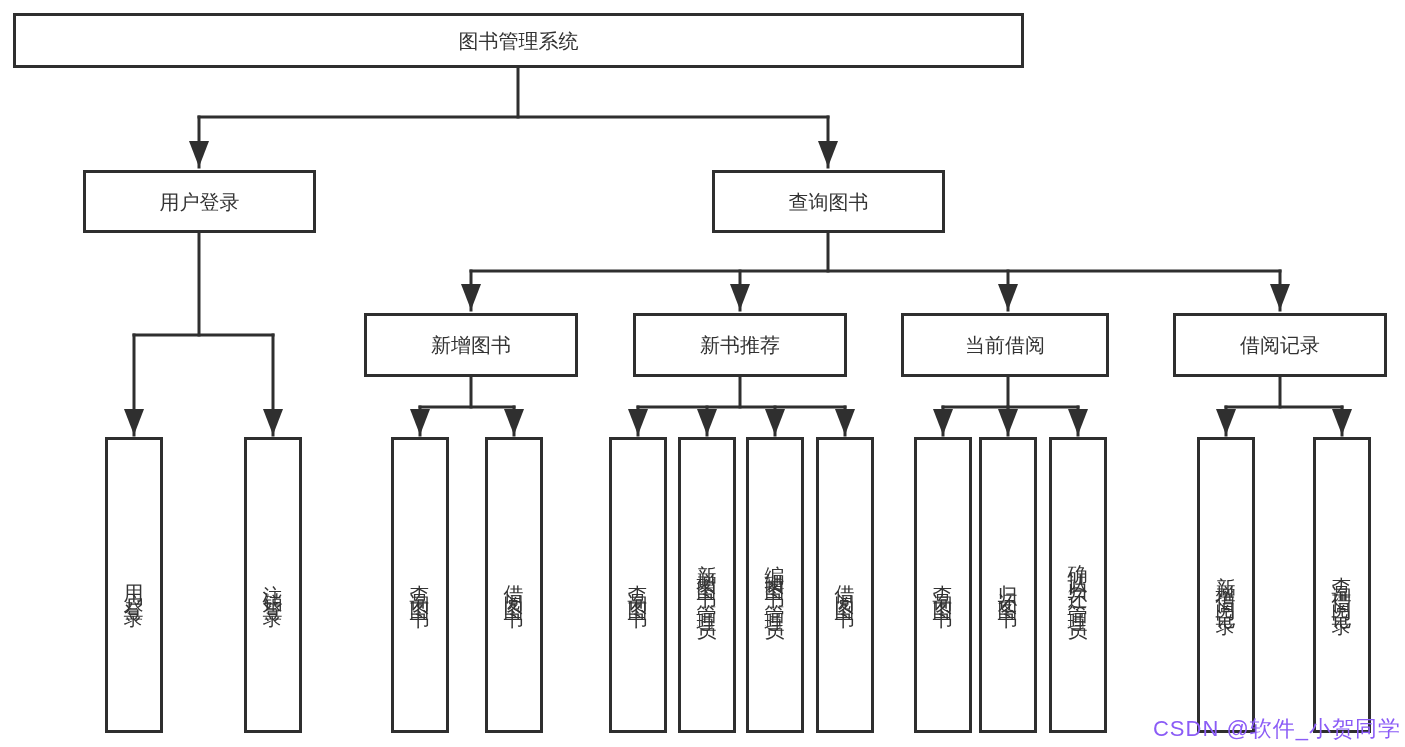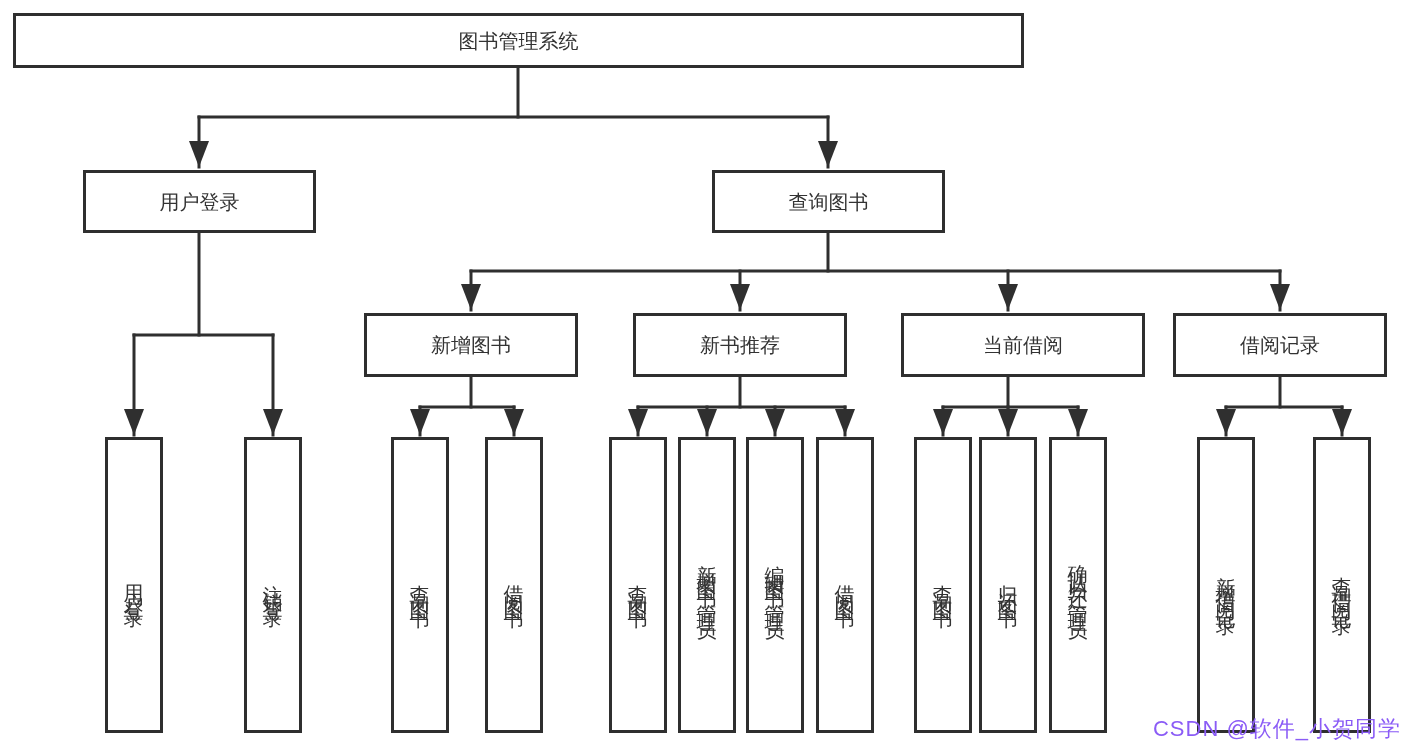--- a/index.html
+++ b/index.html
@@ -19,21 +19,21 @@
     top:437px;width:58px;height:296px;
     writing-mode:vertical-rl;text-orientation:mixed;
     letter-spacing:8px;font-size:20px;
   }
   
   .n-root{left:13px;top:13px;width:1011px;height:55px;}
   .n-b0{left:83px;top:170px;width:233px;height:63px;}
   .n-b1{left:712px;top:170px;width:233px;height:63px;}
   .n-s0{left:364px;top:313px;width:214px;height:64px;}
   .n-s1{left:633px;top:313px;width:214px;height:64px;}
-  .n-s2{left:901px;top:313px;width:244px;height:64px;}
+  .n-s2{left:901px;top:313px;width:208px;height:64px;}
   .n-s3{left:1173px;top:313px;width:214px;height:64px;}
   
   .n-l0{left:105px;} .n-l1{left:244px;}
   .n-l2{left:391px;} .n-l3{left:485px;}
   .n-l4{left:609px;} .n-l5{left:678px;} .n-l6{left:746px;} .n-l7{left:816px;}
   .n-l8{left:914px;} .n-l9{left:979px;} .n-l10{left:1049px;}
   .n-l11{left:1197px;} .n-l12{left:1313px;}
   .watermark{
     position:absolute;right:4px;bottom:3px;z-index:5;
     color:#8b5cf6;font-size:22px;letter-spacing:1px;white-space:nowrap;

